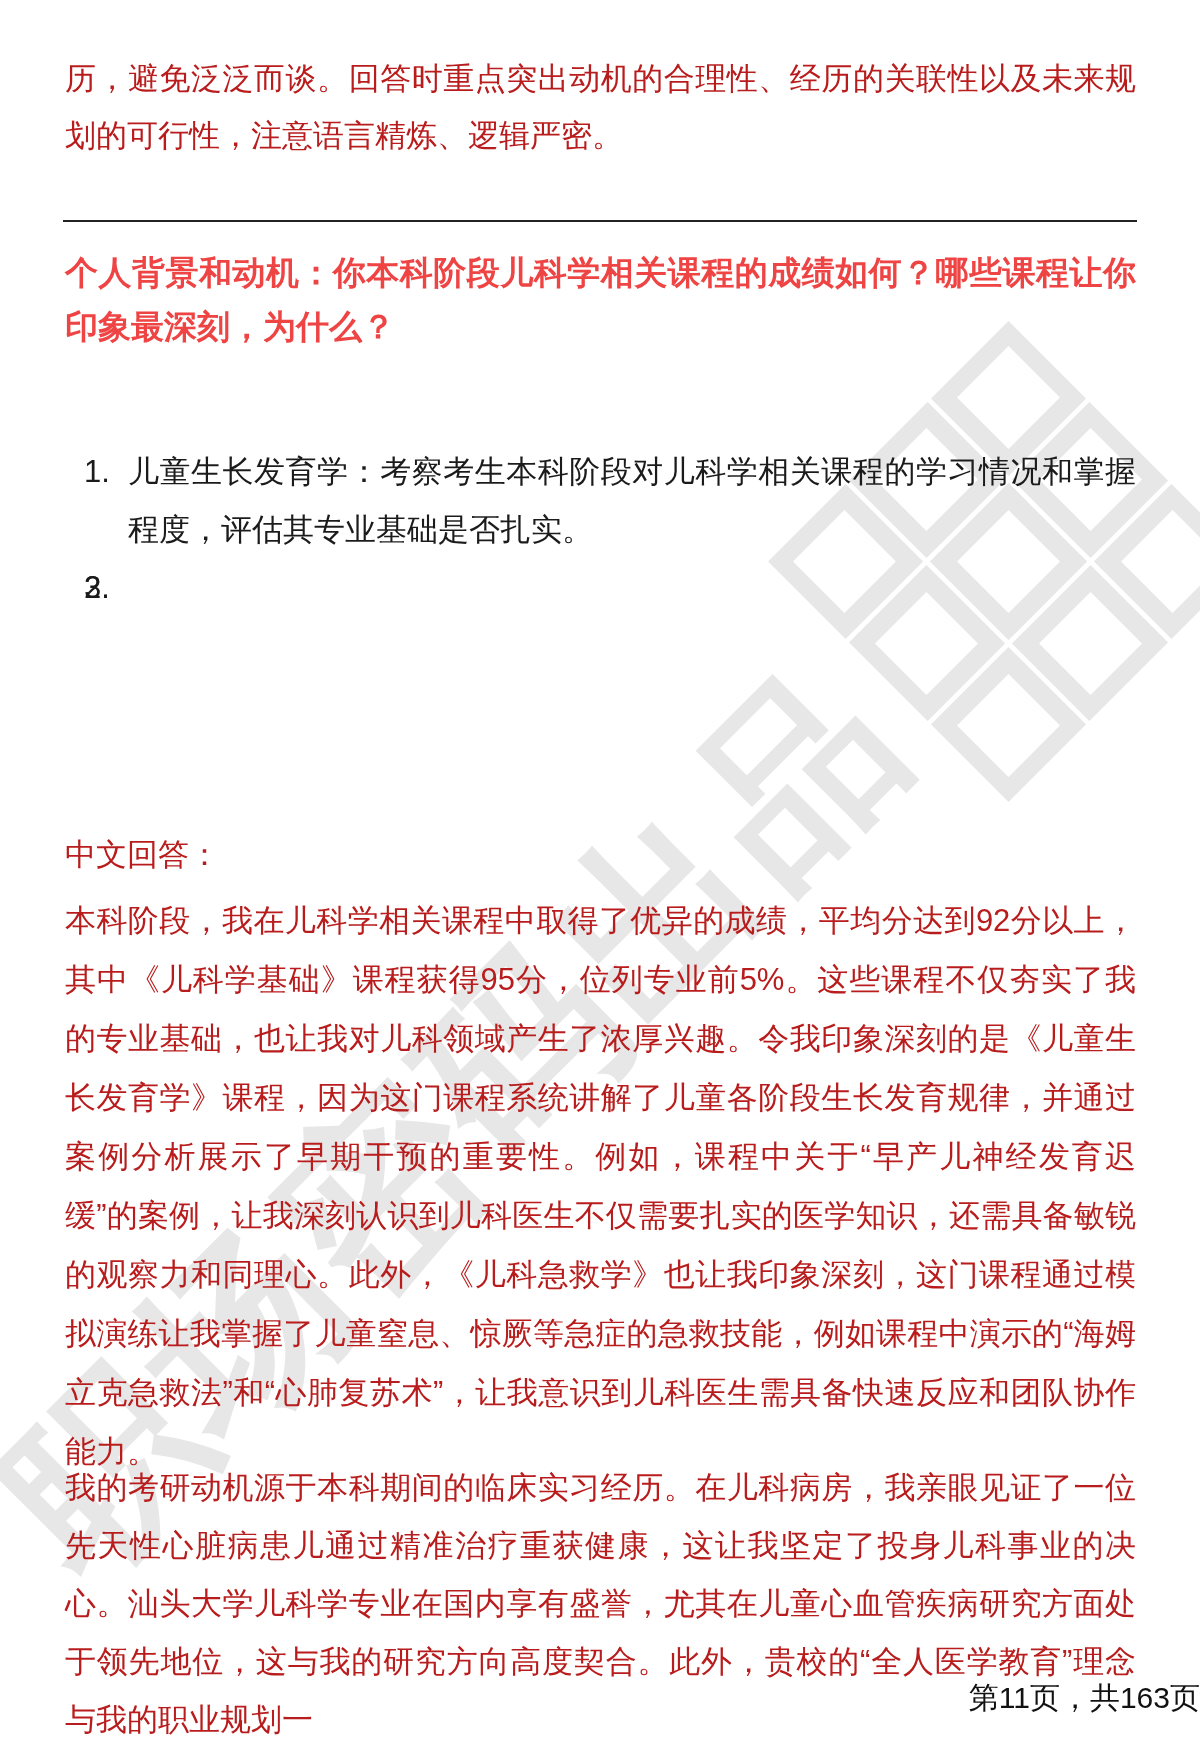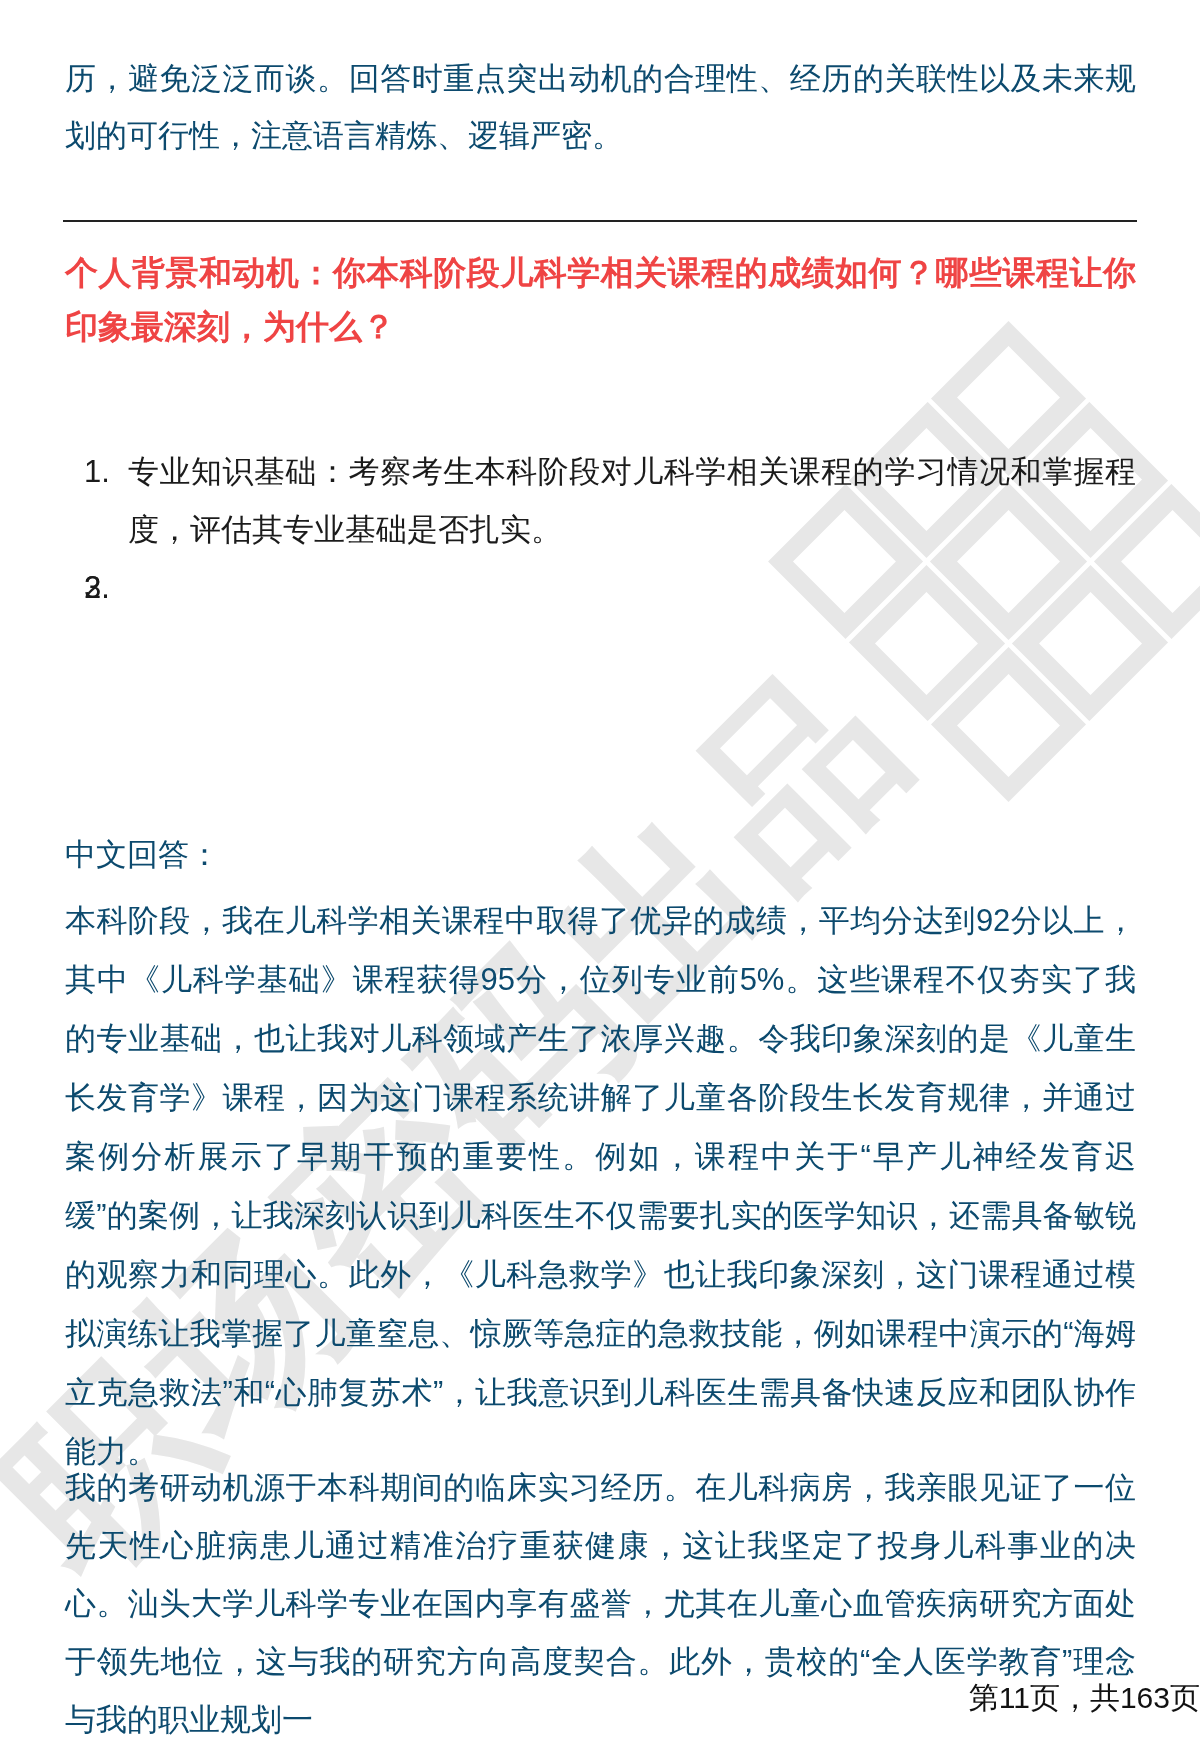--- a/index.html
+++ b/index.html
@@ -21,21 +21,21 @@
   }
   .wm-text {
     font-size: 190px; font-weight: bold; line-height: 1;
     color: #e7e7e7; white-space: nowrap; letter-spacing: 6px;
   }
   .wm-logo { flex: 0 0 auto; }
   .wm-logo rect { fill: none; stroke: #e7e7e7; stroke-width: 24; }
 
   
   .blk { position: absolute; left: 65px; width: 1071px; margin: 0; z-index: 1; }
-  .body-text { font-size: 31px; color: #0c4a6e; text-align: justify; }
+  .body-text { font-size: 31px; color: #b91c1c; text-align: justify; }
 
   .intro { top: 50px; line-height: 57px; }
 
   .divider {
     position: absolute; left: 63px; top: 220px; width: 1074px;
     border: none; border-top: 2px solid #222222; height: 0; margin: 0; z-index: 1;
   }
 
   .question {
     top: 246px; font-size: 33px; line-height: 54px;
@@ -83,21 +83,21 @@
   <p class="blk body-text intro">历，避免泛泛而谈。回答时重点突出动机的合理性、经历的关联性以及未来规划的可行性，注意语言精炼、逻辑严密。</p>
 
   <hr class="divider">
 
   <h1 class="blk question">个人背景和动机：你本科阶段儿科学相关课程的成绩如何？哪些课程让你印象最深刻，为什么？</h1>
 
 
   <ol class="blk points">
     <li class="point">
       <span class="num">1.</span>
-      <span class="txt">专业知识基础：考察考生本科阶段对儿科学相关课程的学习情况和掌握程度，评估其专业基础是否扎实。</span>
+      <span class="txt">儿童生长发育学：考察考生本科阶段对儿科学相关课程的学习情况和掌握程度，评估其专业基础是否扎实。</span>
     </li>
     <li class="point">
       <span class="num">2.</span>
     </li>
     <li class="point">
       <span class="num">3.</span>
     </li>
   </ol>
 
   <p class="blk body-text answer-label">中文回答：</p>

